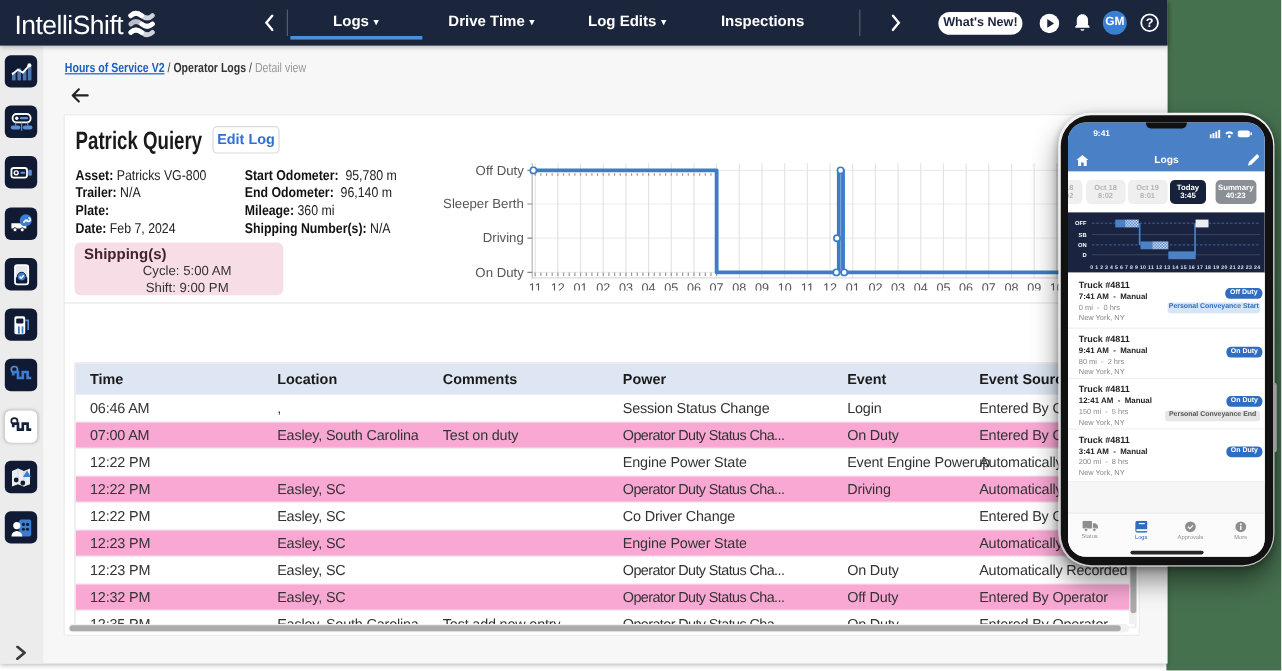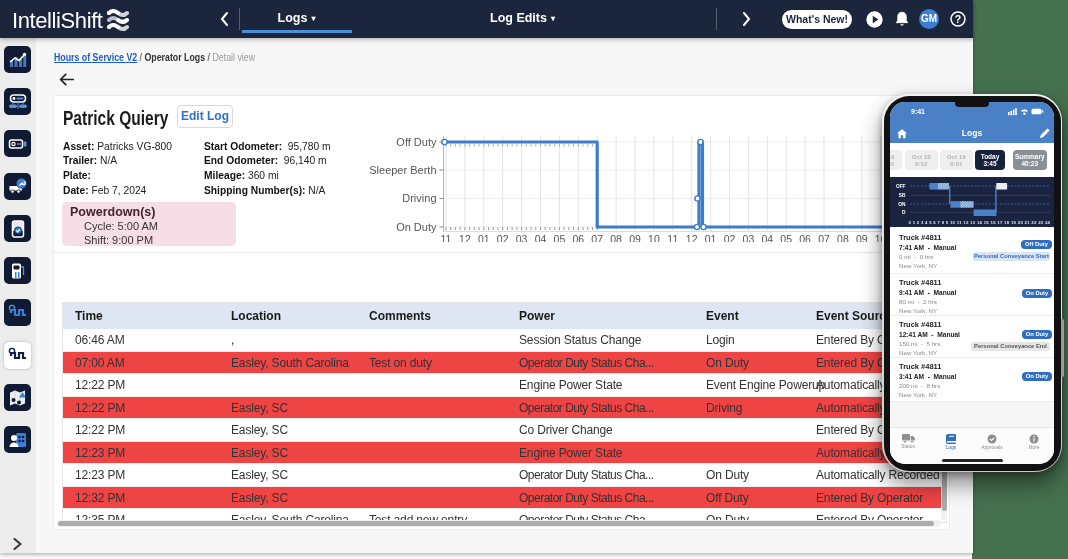--- a/index.html
+++ b/index.html
@@ -28,27 +28,27 @@
   #crumb a { color:#1b5fc4; text-decoration:underline; font-weight:bold; }
   #crumb .gray { color:#999; }
   
   #card { left:53px; top:95px; width:897px; height:435px; background:#fff; border:1px solid #ececec; border-radius:2px; }
   #pname { left:63px; top:106px; font-size:21px; font-weight:bold; color:#1a1a1a; transform:scaleX(.74); transform-origin:0 0; white-space:nowrap; }
   #editlog { left:177px; top:105px; width:56px; height:23px; border:1px solid #d9d9d9; border-radius:4px; background:#fff; color:#2e6fd0; font-size:12px; font-weight:bold; text-align:center; line-height:21px; }
   .dl { font-size:11.8px; color:#222; transform:scaleX(.87); transform-origin:0 0; white-space:nowrap; }
   .dl b { font-weight:bold; color:#111; }
   #violation { left:62px; top:202px; width:174px; height:44px; background:#f7dde5; border-radius:5px; padding:2.5px 8px; }
   #violation .vt { font-size:12.5px; font-weight:bold; color:#43232e; }
-  #violation .vl { font-size:11px; color:#333; margin-left:14px; line-height:14px; }
+  #violation .vl { font-size:11px; color:#333; margin-left:14px; line-height:14px;text-align:center; }
   #divider { left:54px; top:252px; width:895px; height:1px; background:#e7e7e7; }
   
   #tablebox { left:62px; top:302px; width:885px; height:221px; background:#fff; border:1px solid #e3e3e3; overflow:hidden; }
   .thead { position:absolute; left:0; top:0; width:100%; height:26px; background:#dde6f2; font-size:12px; font-weight:bold; color:#1a1a1a; line-height:26px; }
   .trow { letter-spacing:-0.15px; position:absolute; left:0; width:100%; height:22.5px; font-size:12px; color:#333; line-height:22px; border-bottom:1px solid #efefef; background:#fff; }
-  .trow.alt { background:#ef4444; }
+  .trow.alt { background:#f9a8d4; }
   .tc { position:absolute; top:0; white-space:nowrap; overflow:hidden; }
   .sq{letter-spacing:-0.5px;} .c1{left:12px;} .c2{left:168px;} .c3{left:306px;} .c4{left:456px;} .c5{left:603px;margin-left:40px;} .c6{left:753px; width:130px;}
   #hscroll { left:57px; top:520px; width:884px; height:7px; background:#f1f1f1; border-radius:4px; }
   #hthumb { left:58px; top:521px; width:876px; height:5px; background:#ababab; border-radius:3px; }
   #vscroll { left:941px; top:330px; width:6px; height:190px; background:#f1f1f1; }
   #vthumb { left:942px; top:336px; width:4.5px; height:175px; background:#ababab; border-radius:3px; }
   
   #phone { left:882px; top:94px; width:180px; height:378px; border-radius:27px; background:linear-gradient(180deg,#f2f2f2,#c9c9c9); box-shadow:0 12px 22px rgba(0,0,0,.45), 0 2px 6px rgba(0,0,0,.3); }
   #phoneframe { left:1.5px; top:1.5px; width:177px; height:375px; border-radius:25.5px; background:#111; }
   #sidebtn { left:178.5px; top:225px; width:3.5px; height:58px; background:#9b9b9b; border-radius:0 2px 2px 0; }
@@ -180,21 +180,23 @@
           <path d="M13 13 q4.5 3.6 9 0" stroke="#fff" stroke-width="4"></path>
           <path d="M4 20 q4 -4 9 0 t9 0" stroke="#cfd3da" stroke-width="4"></path>
           <path d="M4 20 q4 -4 9 0" stroke="#fff" stroke-width="4"></path>
         </g>
           </svg></div>
       <svg class="abs" style="left:220px;top:12px" width="8" height="14" viewBox="0 0 8 14">
           <path d="M7 1 L2 7 L7 13" stroke="#fff" stroke-width="2" fill="none" stroke-linecap="round"></path>
         </svg>
       <div class="navdiv abs" style="left:239px;"></div>
       <div class="tab abs" style="left:240px;width:113px;">Logs<span class="car">▾</span></div>
+      <div class="tab abs" style="left:353px;width:113px;">Drive Time<span class="car">▾</span></div>
       <div class="tab abs" style="left:466px;width:113px;">Log Edits<span class="car">▾</span></div>
+      <div class="tab abs" style="left:579px;width:113px;">Inspections</div>
       <div id="tabu" class="abs"></div>
       <div class="navdiv abs" style="left:716px;"></div>
       <svg class="abs" style="left:743px;top:12px" width="8" height="14" viewBox="0 0 8 14">
           <path d="M1 1 L6 7 L1 13" stroke="#fff" stroke-width="2" fill="none" stroke-linecap="round"></path>
         </svg>
       <div id="whatsnew" class="abs">What's New!</div>
       <svg class="abs" style="left:866px;top:11px" width="17" height="17" viewBox="0 0 24 24">
           <circle cx="12" cy="12" r="11.5" fill="#fff"></circle>
           <path d="M9.5 6.8 L17.5 12 L9.5 17.2 Z" fill="#1b253c"></path>
         </svg>
@@ -218,21 +220,21 @@
 
     <div class="dl abs" style="left:63px;top:138.5px"><b>Asset:</b> Patricks VG-800</div>
     <div class="dl abs" style="left:63px;top:153.4px"><b>Trailer:</b> N/A</div>
     <div class="dl abs" style="left:63px;top:168.2px"><b>Plate:</b></div>
     <div class="dl abs" style="left:63px;top:183px"><b>Date:</b> Feb 7, 2024</div>
     <div class="dl abs" style="left:204px;top:138.5px"><b>Start Odometer:</b>&nbsp;&nbsp;95,780 m</div>
     <div class="dl abs" style="left:204px;top:153.4px"><b>End Odometer:</b>&nbsp;&nbsp;96,140 m</div>
     <div class="dl abs" style="left:204px;top:168.2px"><b>Mileage:</b>&nbsp;360 mi</div>
     <div class="dl abs" style="left:204px;top:183px"><b>Shipping Number(s):</b> N/A</div>
     <div id="violation" class="abs">
-      <div class="vt">Powerdown(s)</div>
+      <div class="vt">Shipping(s)</div>
       <div class="vl">Cycle: 5:00 AM</div>
       <div class="vl">Shift: 9:00 PM</div>
     </div>
     <div id="divider" class="abs"></div>
 
     <div class="abs" id="chartwrap" style="left:360px;top:126px;width:612px;height:116px;"><svg width="612" height="116" viewBox="0 0 612 116" font-family="Liberation Sans">
           <line x1="83.5" y1="16" x2="612" y2="16" stroke="#ededed" stroke-width="1"></line>
           <line x1="83.5" y1="44" x2="612" y2="44" stroke="#ededed" stroke-width="1"></line>
           <line x1="83.5" y1="72.5" x2="612" y2="72.5" stroke="#ededed" stroke-width="1"></line>
           <line x1="83.5" y1="101" x2="612" y2="101" stroke="#ededed" stroke-width="1"></line>

